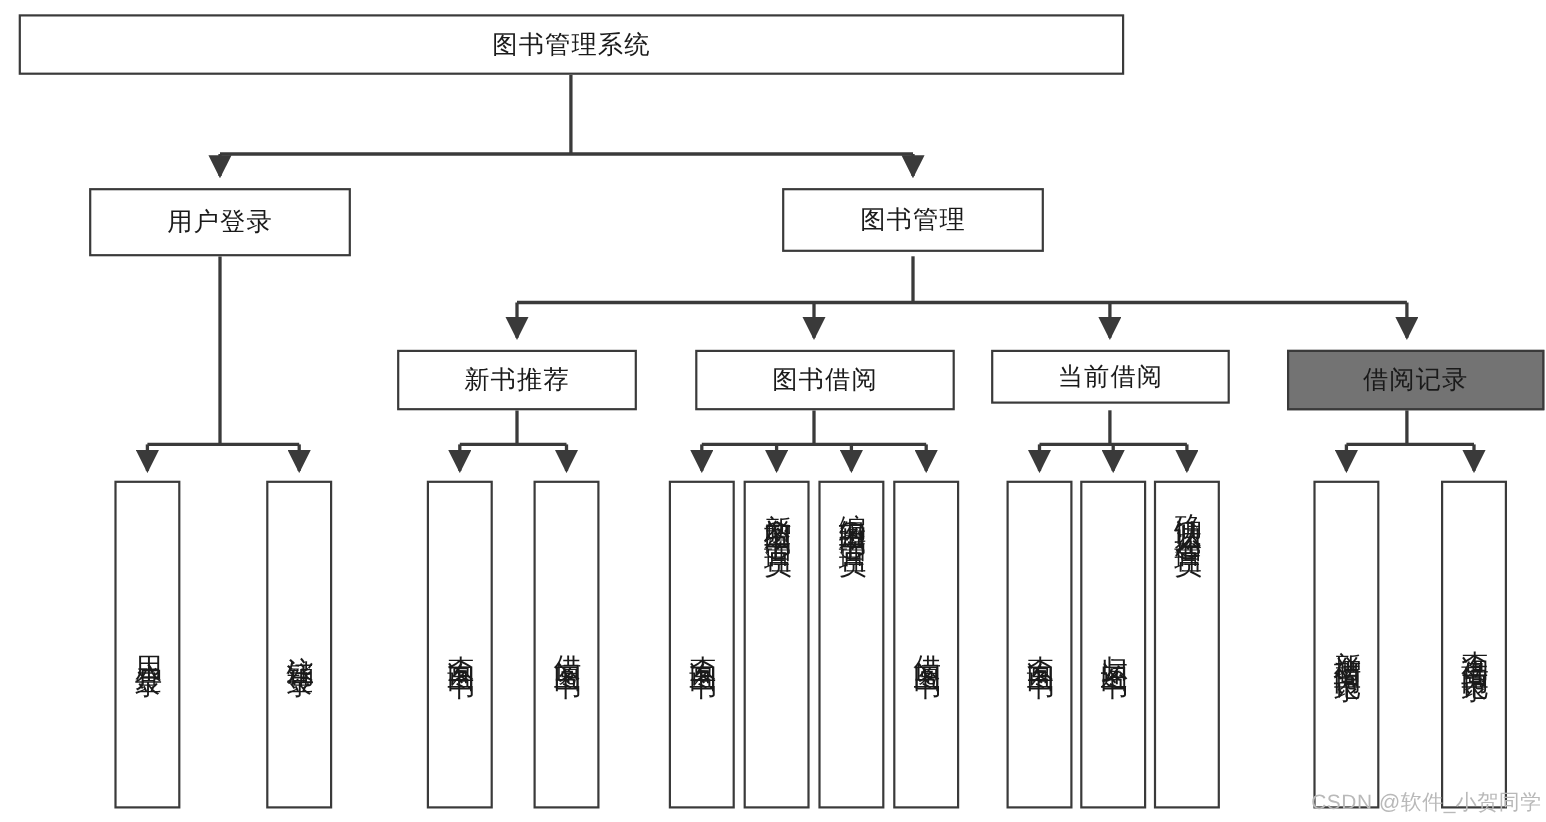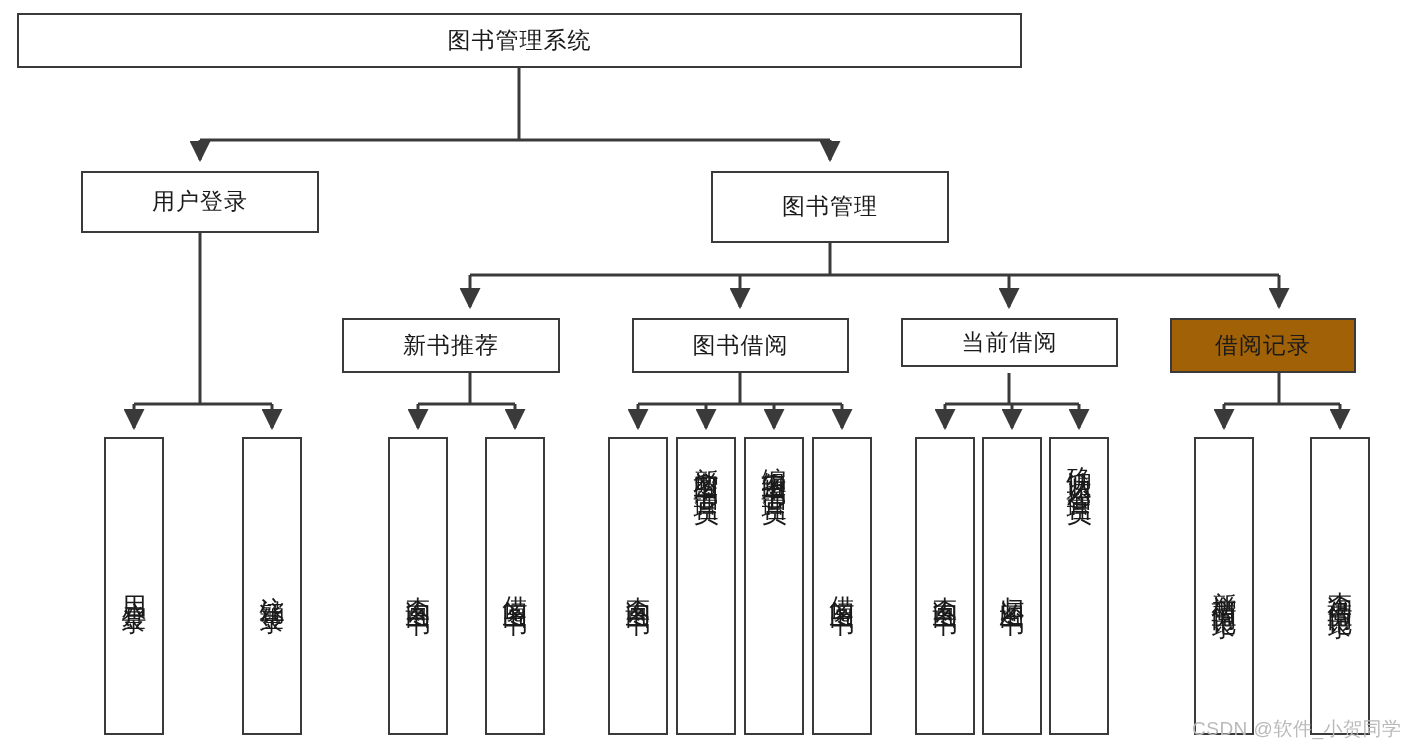--- a/index.html
+++ b/index.html
@@ -127,34 +127,34 @@
     </g>
   </svg>
 
   <div class="node h" style="left: 17px; top: 13px; width: 1005px; height: 55px; border-color: rgb(58, 58, 58); background: rgb(255, 255, 255); color: rgb(26, 26, 26);">
     <span class="label">图书管理系统</span>
   </div>
 
   <div class="node h" style="left: 81px; top: 171px; width: 238px; height: 62px; border-color: rgb(58, 58, 58); background: rgb(255, 255, 255); color: rgb(26, 26, 26);">
     <span class="label">用户登录</span>
   </div>
-  <div class="node h" style="left: 711px; top: 171px; width: 238px; height: 72px; border-color: rgb(58, 58, 58); background: rgb(255, 255, 255); color: rgb(26, 26, 26);">
+  <div class="node h" style="left: 711px; top: 171px; width: 238px; height: 58px; border-color: rgb(58, 58, 58); background: rgb(255, 255, 255); color: rgb(26, 26, 26);">
     <span class="label">图书管理</span>
   </div>
 
-  <div class="node h" style="left: 342px; top: 318px; width: 218px; height: 55px; border-color: rgb(58, 58, 58); background: rgb(255, 255, 255); color: rgb(26, 26, 26);">
+  <div class="node h" style="left: 361px; top: 318px; width: 218px; height: 55px; border-color: rgb(58, 58, 58); background: rgb(255, 255, 255); color: rgb(26, 26, 26);">
     <span class="label">新书推荐</span>
   </div>
-  <div class="node h" style="left: 632px; top: 318px; width: 217px; height: 55px; border-color: rgb(58, 58, 58); background: rgb(255, 255, 255); color: rgb(26, 26, 26);">
+  <div class="node h" style="left: 632px; top: 318px; width: 236px; height: 55px; border-color: rgb(58, 58, 58); background: rgb(255, 255, 255); color: rgb(26, 26, 26);">
     <span class="label">图书借阅</span>
   </div>
   <div class="node h" style="left: 901px; top: 318px; width: 217px; height: 49px; border-color: rgb(58, 58, 58); background: rgb(255, 255, 255); color: rgb(26, 26, 26);">
     <span class="label">当前借阅</span>
   </div>
-  <div class="node h" style="left: 1170px; top: 318px; width: 186px; height: 55px; border-color: rgb(58, 58, 58); background: #a16207; color: rgb(26, 26, 26);">
+  <div class="node h" style="left: 1170px; top: 318px; width: 234px; height: 55px; border-color: rgb(58, 58, 58); background: #737373; color: rgb(26, 26, 26);">
     <span class="label">借阅记录</span>
   </div>
 
   <div class="node v short" style="left: 104px; top: 437px; width: 60px; height: 298px; border-color: rgb(58, 58, 58); background: rgb(255, 255, 255); color: rgb(26, 26, 26);">
     <span class="label">用户登录</span>
   </div>
   <div class="node v short" style="left: 242px; top: 437px; width: 60px; height: 298px; border-color: rgb(58, 58, 58); background: rgb(255, 255, 255); color: rgb(26, 26, 26);">
     <span class="label">注销登录</span>
   </div>
   <div class="node v short" style="left: 388px; top: 437px; width: 60px; height: 298px; border-color: rgb(58, 58, 58); background: rgb(255, 255, 255); color: rgb(26, 26, 26);">

